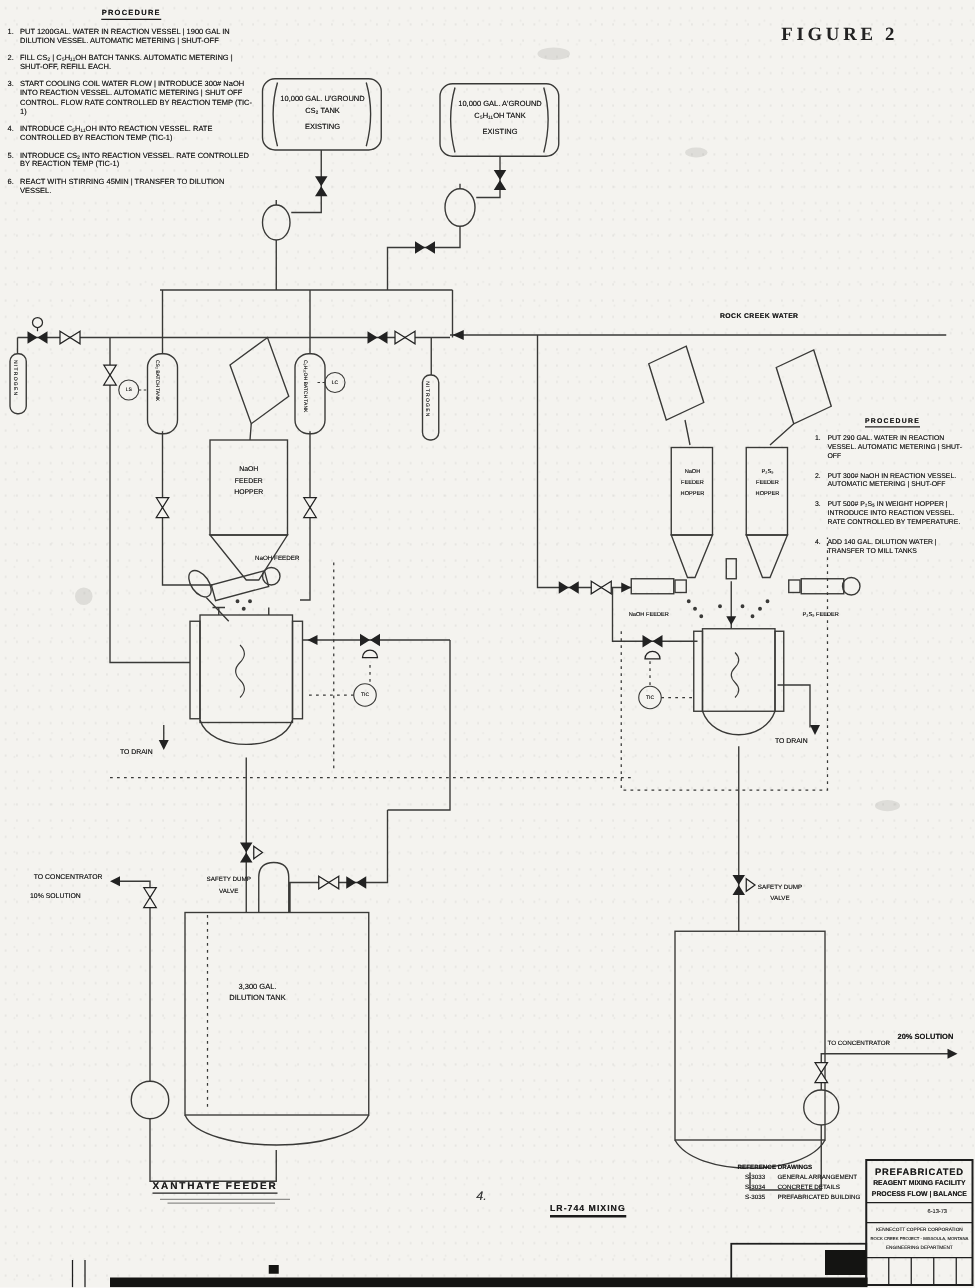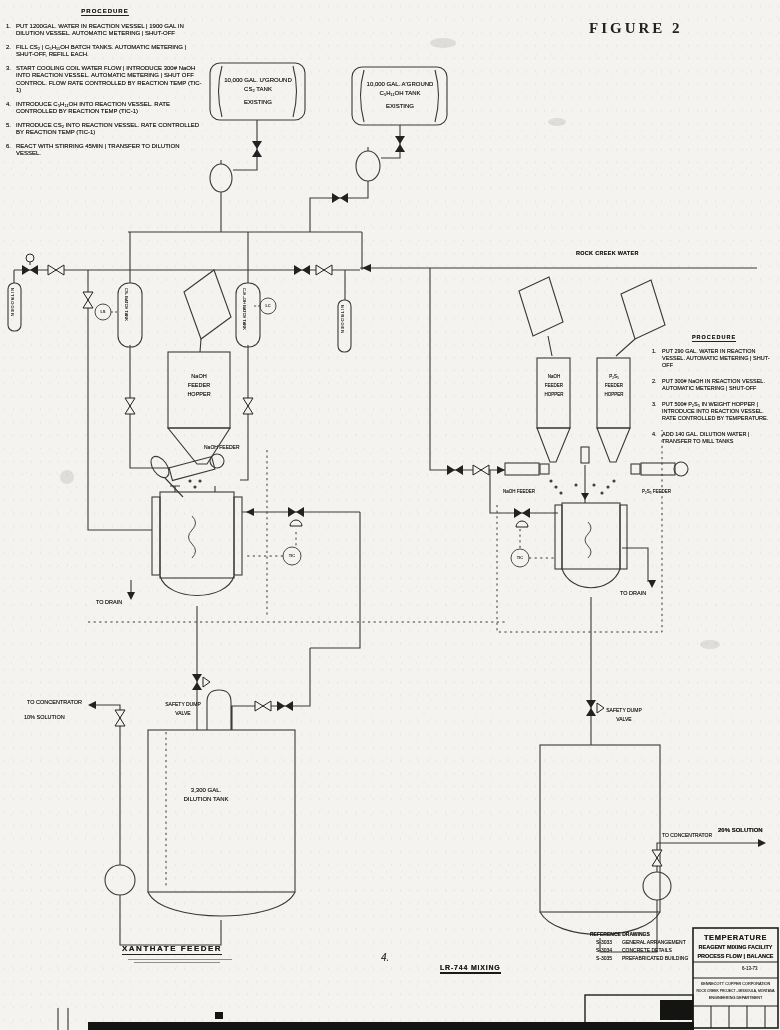--- a/index.html
+++ b/index.html
@@ -280,21 +280,21 @@
       <rect x="585" y="995" width="108" height="30" stroke-width="1.4"></rect>
       <path d="M58,1008 V1030 M68,1008 V1030"></path>
     </g>
     <g fill="#141412">
       <rect x="660" y="1000" width="33" height="20"></rect>
       <rect x="88" y="1022" width="606" height="8"></rect>
       <rect x="215" y="1012" width="8" height="7"></rect>
     </g>
   </svg>
 
-  <div class="fig" style="left:589px;top:20px;font-size:15px;">FIGURE 2</div>
+  <div class="fig" style="left:625px;top:20px;font-size:15px;">FIGURE 2</div>
 
   <div class="proc" style="left:6px;top:8px;width:198px;font-size:6px;line-height:7.5px;">
     <span class="ttl"><span>PROCEDURE</span></span>
     <div class="itm">
         <span class="num">1.</span>
         <span class="txt">PUT 1200GAL. WATER IN REACTION VESSEL | 1900 GAL IN DILUTION VESSEL. AUTOMATIC METERING | SHUT-OFF</span>
       </div>
     <div class="itm">
         <span class="num">2.</span>
         <span class="txt">FILL CS₂ | C₅H₁₁OH BATCH TANKS. AUTOMATIC METERING | SHUT-OFF, REFILL EACH.</span>
@@ -405,21 +405,21 @@
   <div class="lbl" style="left:440px;top:964px;font-size:7px;font-weight:bold;letter-spacing:.8px;border-bottom:2.2px solid #1a1a1a;padding-bottom:1px;">LR-744 MIXING</div>
   <div class="lbl" style="left:381px;top:952px;font-size:10px;font-style:italic;color:#3a3a3a;">4.</div>
 
   <div class="lbl" style="left:590px;top:930px;font-size:5px;line-height:8px;white-space:normal;width:104px;">
     <div style="font-weight:bold;">REFERENCE DRAWINGS</div>
     <div style="padding-left:6px;"><span style="display:inline-block;width:26px;">S-3033</span><span>GENERAL ARRANGEMENT</span></div>
     <div style="padding-left:6px;"><span style="display:inline-block;width:26px;">S-3034</span><span>CONCRETE DETAILS</span></div>
     <div style="padding-left:6px;"><span style="display:inline-block;width:26px;">S-3035</span><span>PREFABRICATED BUILDING</span></div>
   </div>
 
-  <div class="lbl c" style="left:695px;top:933px;width:81px;font-size:7.5px;font-weight:bold;letter-spacing:.6px;">TEMPERATURE</div>
+  <div class="lbl c" style="left:695px;top:933px;width:81px;font-size:7.5px;font-weight:bold;letter-spacing:.6px;">PREFABRICATED</div>
   <div class="lbl c" style="left:695px;top:944px;width:81px;font-size:5.5px;font-weight:bold;">REAGENT MIXING FACILITY</div>
   <div class="lbl c" style="left:695px;top:953px;width:81px;font-size:5.5px;font-weight:bold;">PROCESS FLOW | BALANCE</div>
   <div class="lbl" style="left:742px;top:966px;font-size:4.5px;color:#333;">6-13-73</div>
   <div class="lbl c" style="left:694px;top:982px;width:83px;font-size:3.8px;color:#2e2e2e;">KENNECOTT COPPER CORPORATION</div>
   <div class="lbl c" style="left:694px;top:989px;width:83px;font-size:3.4px;color:#2e2e2e;">ROCK CREEK PROJECT - MISSOULA, MONTANA</div>
   <div class="lbl c" style="left:694px;top:996px;width:83px;font-size:3.8px;color:#2e2e2e;">ENGINEERING DEPARTMENT</div>
 
   <div class="ghost" style="left:430px;top:38px;width:26px;height:10px;"></div>
   <div class="ghost" style="left:548px;top:118px;width:18px;height:8px;"></div>
   <div class="ghost" style="left:60px;top:470px;width:14px;height:14px;"></div>

